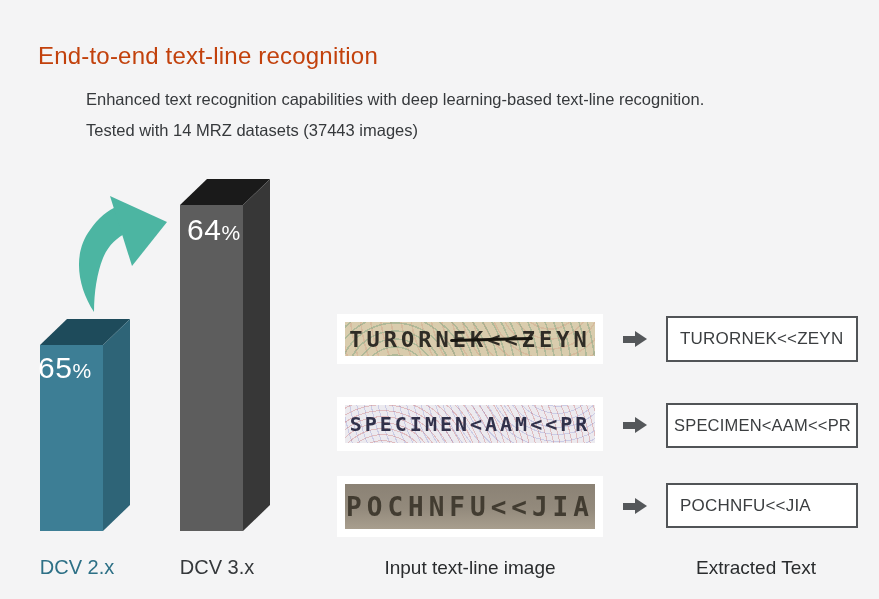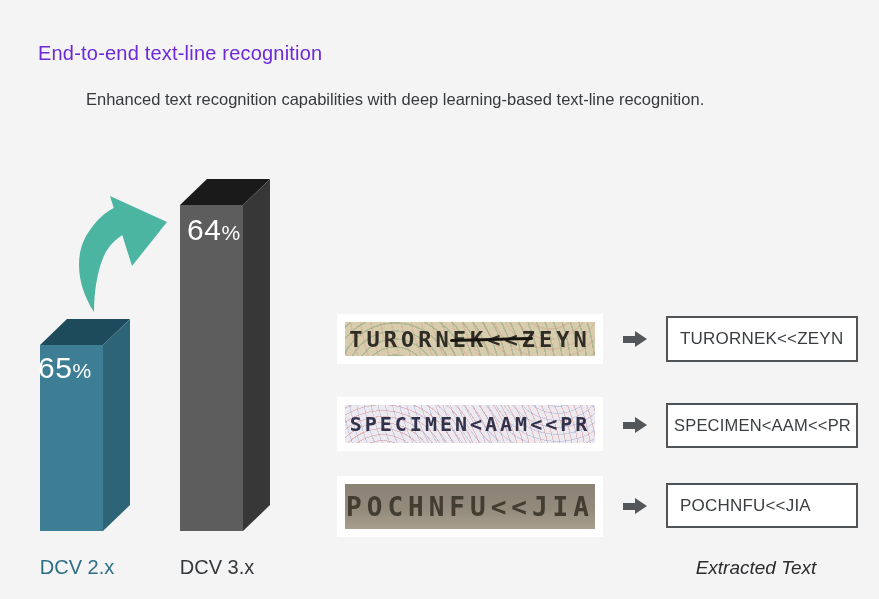--- a/index.html
+++ b/index.html
@@ -1,20 +1,20 @@
 <!DOCTYPE html>
 <html><head>
 <meta charset="utf-8">
 <style>
   html,body{margin:0;padding:0;}
   body{background:#f4f4f5;font-family:"Liberation Sans",sans-serif;}
   .stage{position:relative;width:879px;height:599px;background:#f4f4f5;overflow:hidden;}
 
   
-  .title{position:absolute;left:38px;top:42px;font-size:20px;color:#6d28d9;letter-spacing:0.2px;}
+  .title{position:absolute;left:38px;top:42px;font-size:24px;color:#c2410c;letter-spacing:0.2px;}
   .subtitle{position:absolute;left:38px;top:84px;font-size:16.5px;line-height:31px;color:#36393c;margin-left:48px;}
 
   
   .bar-svg{position:absolute;}
   .pct{position:absolute;color:#ffffff;font-size:30px;letter-spacing:0.5px;}
   .pct .unit{font-size:21px;}
   .bar-label{position:absolute;width:90px;text-align:center;font-size:20px;font-weight:normal;}
   .bar-label.teal{color:#2d7086;}
   .bar-label.dark{color:#35383b;}
   .growth-arrow{position:absolute;left:70px;top:188px;}
@@ -47,20 +47,21 @@
   .col-label{position:absolute;top:557px;text-align:center;font-size:19px;color:#2a2c2e;}
 </style>
 </head>
 <body>
 
 <div class="stage">
 
   <div class="title">End-to-end text-line recognition</div>
   <div class="subtitle">
     <div>Enhanced text recognition capabilities with deep learning-based text-line recognition.</div>
+    <div>Tested with 14 MRZ datasets (37443 images)</div>
   </div>
 
   <svg class="bar-svg" style="left:40px;top:319px;" width="91" height="213" viewBox="0 0 91 213">
     <polygon points="0,26 27,0 90,0 63,26" fill="#1e4b5b"></polygon>
     <polygon points="63,26 90,0 90,186 63,212" fill="#2e6477"></polygon>
     <rect x="0" y="26" width="63" height="186" fill="#3d7e95"></rect>
   </svg>
   <div class="pct" style="left:38px;top:351px;">
     <span>65</span><span class="unit">%</span>
   </div>
@@ -115,15 +116,16 @@
     </div>
   </div>
   <div class="arrow-icon" style="top:498px;">
     <div class="arrow-shaft"></div>
     <div class="arrow-head"></div>
   </div>
   <div class="outbox" style="top:483px;height:45px;padding-left:12px;">
     <span>POCHNFU&lt;&lt;JIA</span>
   </div>
 
-  <div class="col-label" style="left:660px;width:192px;font-style:italic;">Extracted Text</div>
+  <div class="col-label" style="left:337px;width:266px;">Input text-line image</div>
+  <div class="col-label" style="left:660px;width:192px;">Extracted Text</div>
 
 </div>
 
 </body></html>

